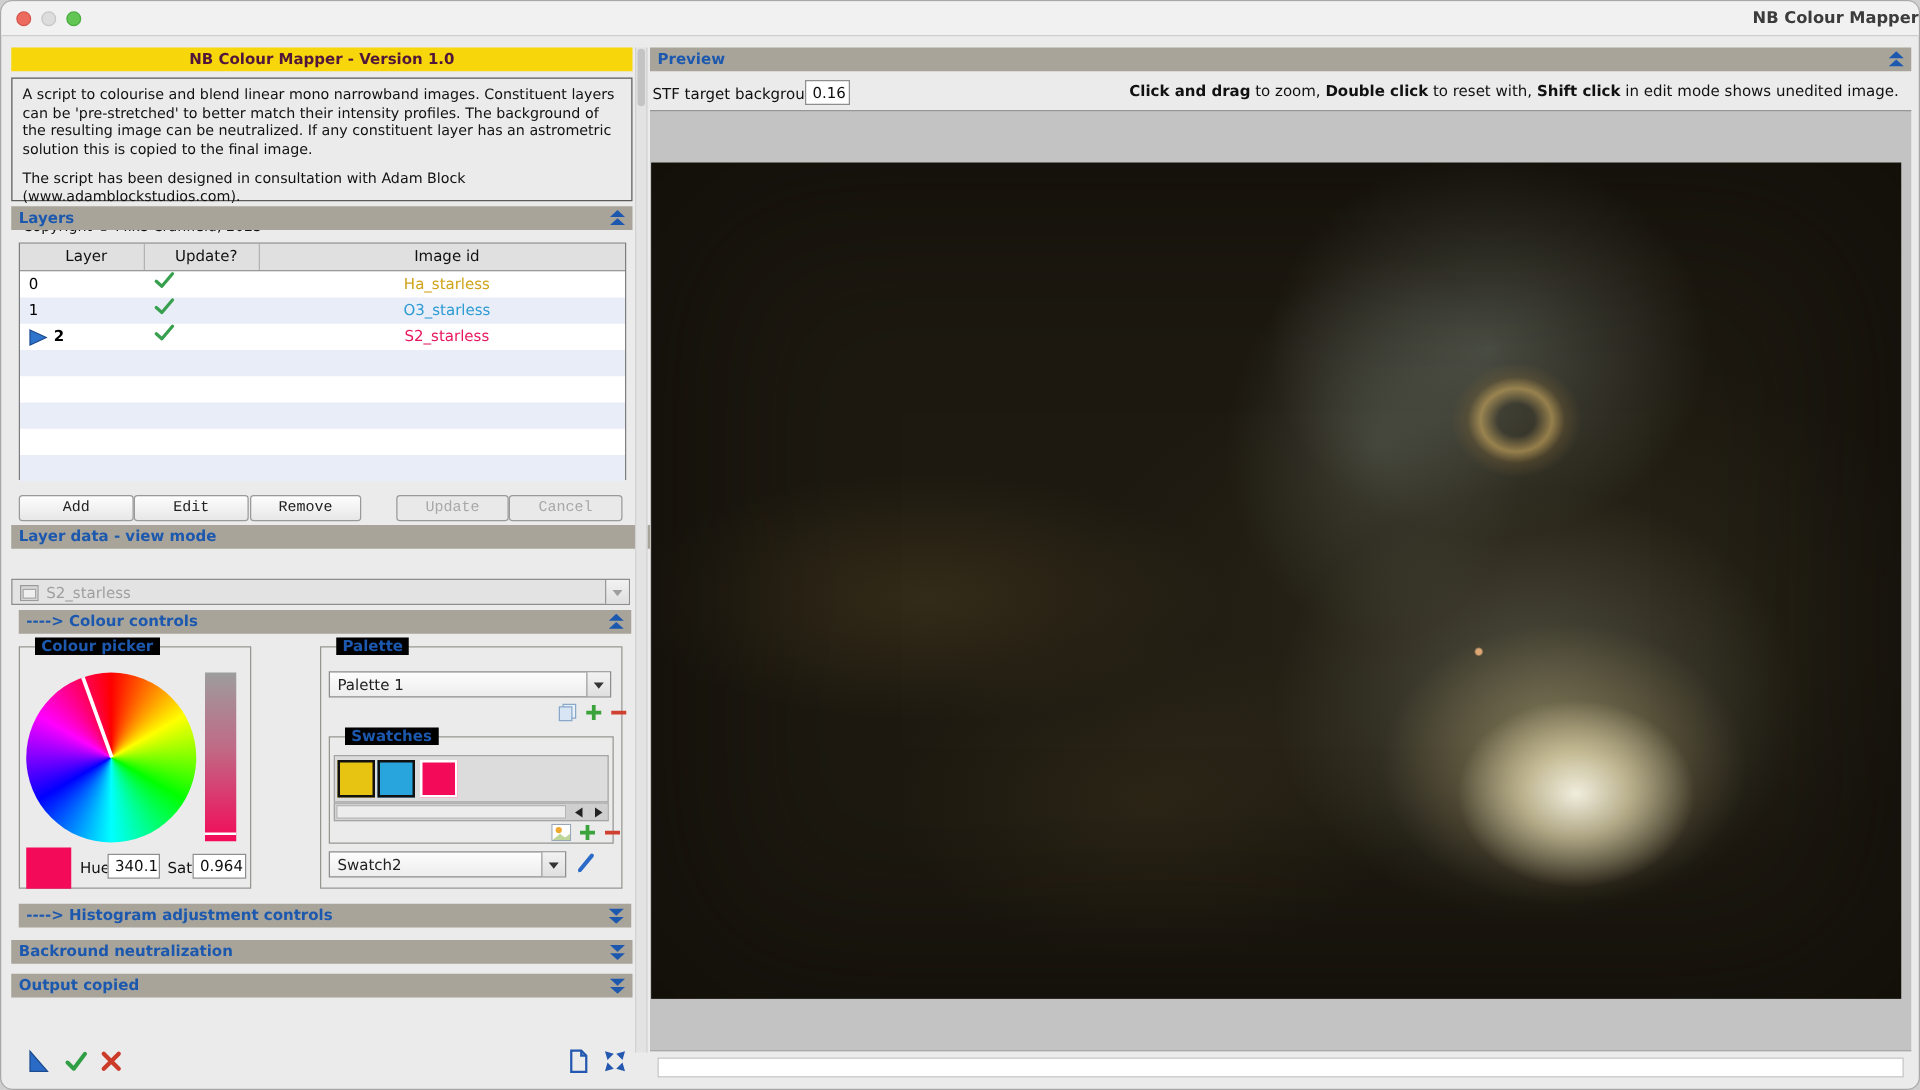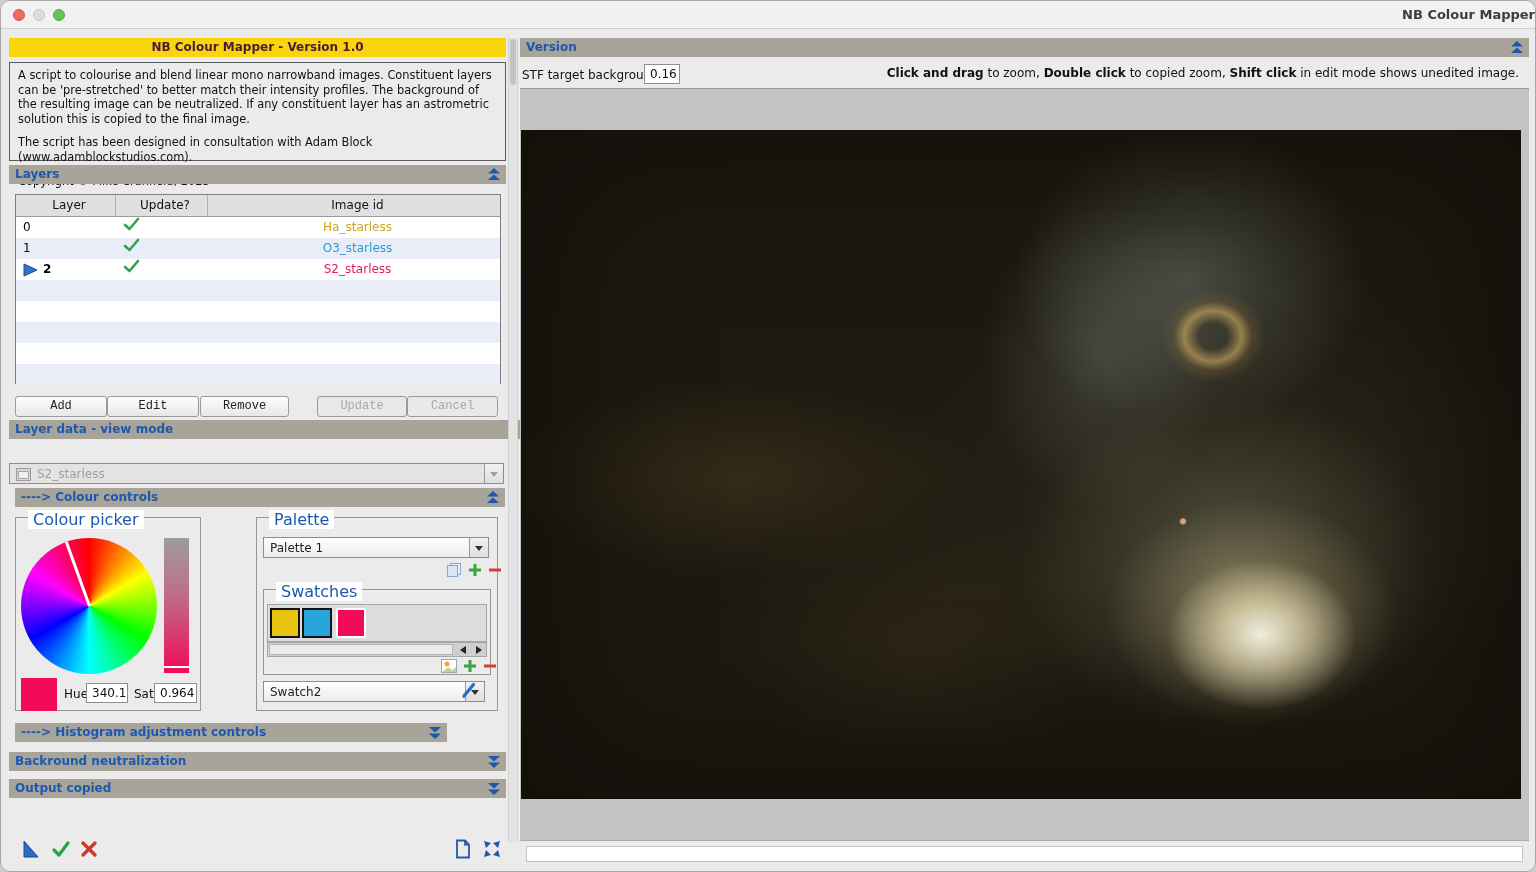--- a/index.html
+++ b/index.html
@@ -11,21 +11,21 @@
   .traffic { position:absolute; top:8px; width:12px; height:12px; border-radius:50%; }
   .t-red   { left:12px; background:#ed6a5e; border:1px solid #d5554a; }
   .t-grey  { left:32px; background:#dcdcdc; border:1px solid #c6c6c6; }
   .t-green { left:52px; background:#62c554; border:1px solid #4aad3e; }
   #win-title { position:absolute; top:6px; width:100%; text-align:right; font-size:13px; font-weight:bold; color:#3c3c3c; }
 
   
   .secbar { position:absolute; height:19px; background:#a8a49a; color:#1c58ae; font-size:12px; font-weight:bold; line-height:19px; padding-left:6px; }
   .secbar .chev { position:absolute; right:5px; top:3px; }
   .groupbox { position:absolute; border:1px solid #979792; }
-  .legend { position:absolute; top:-8px; left:12px; background:#ffffff; padding:0 5px; color:#1c58ae; font-size:16px; font-weight:normal; }
+  .legend { position:absolute; top:-8px; left:12px; background:#000000; padding:0 5px; color:#1c58ae; font-size:12px; font-weight:bold; }
   .btn { position:absolute; height:21px; background:linear-gradient(#fdfdfd,#e7e7e7); border:1px solid #9a9a9a; border-radius:3px; font-size:12px; color:#222; text-align:center; line-height:19px; cursor:pointer;font-family:Liberation Mono, monospace; }
   .btn.disabled { background:#e9e9e9; color:#a8a8a8; }
   .combo { position:absolute; height:21px; background:linear-gradient(#fdfdfd,#ededed); border:1px solid #8e8e8e; font-size:12px; color:#222; }
   .combo .val { position:absolute; left:6px; top:3px; }
   .combo .arrowbox { position:absolute; right:0; top:0; width:19px; height:100%; border-left:1px solid #9a9a9a; background:linear-gradient(#f2f2f2,#dfdfdf); }
   .combo .arrowbox:after { content:""; position:absolute; left:5px; top:8px; border:4.5px solid transparent; border-top:5px solid #333; }
   .combo.disabled { background:#e3e3e3; color:#9f9f9f; }
   .combo.disabled .arrowbox:after { border-top-color:#9f9f9f; }
   .field { position:absolute; height:20px; background:#fff; border:1px solid #8e8e8e; font-size:12px; font-family:"DejaVu Sans",sans-serif; color:#111; padding-left:5px; }
   .lab { position:absolute; font-size:12px; color:#111; }
@@ -271,32 +271,32 @@
       <svg width="14" height="14">
           <path d="M7 1 V13 M1 7 H13" stroke="#3ba33b" stroke-width="3"></path>
         </svg>
     </span>
     <span>
       <svg width="14" height="14">
           <path d="M1 7 H13" stroke="#d04030" stroke-width="3"></path>
         </svg>
     </span>
   </div>
-  <div class="combo" style="left:262px; top:680px; width:222px;">
+  <div class="combo" style="left:262px; top:680px; width:190px;">
     <span class="val">Swatch2</span>
     <span class="arrowbox"></span>
   </div>
   <span style="position:absolute; left:459px; top:680px;">
     <svg width="18" height="18">
         <path d="M4 15 L13.5 3.5" stroke="#2b6bc8" stroke-width="3.2" stroke-linecap="round"></path>
         <polygon points="2.5,17 5.5,15.5 3.5,13.8" fill="#2b6bc8"></polygon>
       </svg>
   </span>
 
-  <div class="secbar" style="left:14px; top:722px; width:432px;">
+  <div class="secbar" style="left:14px; top:722px; width:490px;">
     <span>----&gt; Histogram adjustment controls</span>
     <span class="chev">
       <svg width="14" height="13">
           <polygon points="7,6.5 13,1 1,1" fill="#1c58ae"></polygon>
           <polygon points="7,13 13,7.5 1,7.5" fill="#1c58ae"></polygon>
         </svg>
     </span>
   </div>
   <div class="secbar" style="left:8px; top:751px; width:497px;">
     <span>Backround neutralization</span>
@@ -345,34 +345,34 @@
       <polygon points="2,18 4,11 9,16" fill="#2458b0"></polygon>
         <polygon points="18,18 11,16 16,11" fill="#2458b0"></polygon>
     </svg>
   </div>
 
   <div id="vsep">
       <div class="thumb"></div>
     </div>
 
   <div class="secbar" style="left:519px; top:37px; width:1009px;">
-    <span>Version</span>
+    <span>Preview</span>
     <span class="chev">
       <svg width="14" height="13">
           <polygon points="7,0 13,5.5 1,5.5" fill="#1c58ae"></polygon>
           <polygon points="7,6.5 13,12 1,12" fill="#1c58ae"></polygon>
         </svg>
     </span>
   </div>
 
   <div id="stf-row">
     <span class="lab" style="left:2px; top:7px;">STF target background::</span>
     <input class="field" style="left: 124px; top: 3px; width: 36px;" value="0.16">
     <span id="hint">
-      <b>Click and drag</b><span> to zoom, </span><b>Double click</b><span> to copied zoom, </span><b>Shift click</b><span> in edit mode shows unedited image.</span>
+      <b>Click and drag</b><span> to zoom, </span><b>Double click</b><span> to reset with, </span><b>Shift click</b><span> in edit mode shows unedited image.</span>
     </span>
   </div>
 
   <div id="viewport">
     <div id="nebula"></div>
   </div>
 
   <div id="whitebar"></div>
 
 </div>

